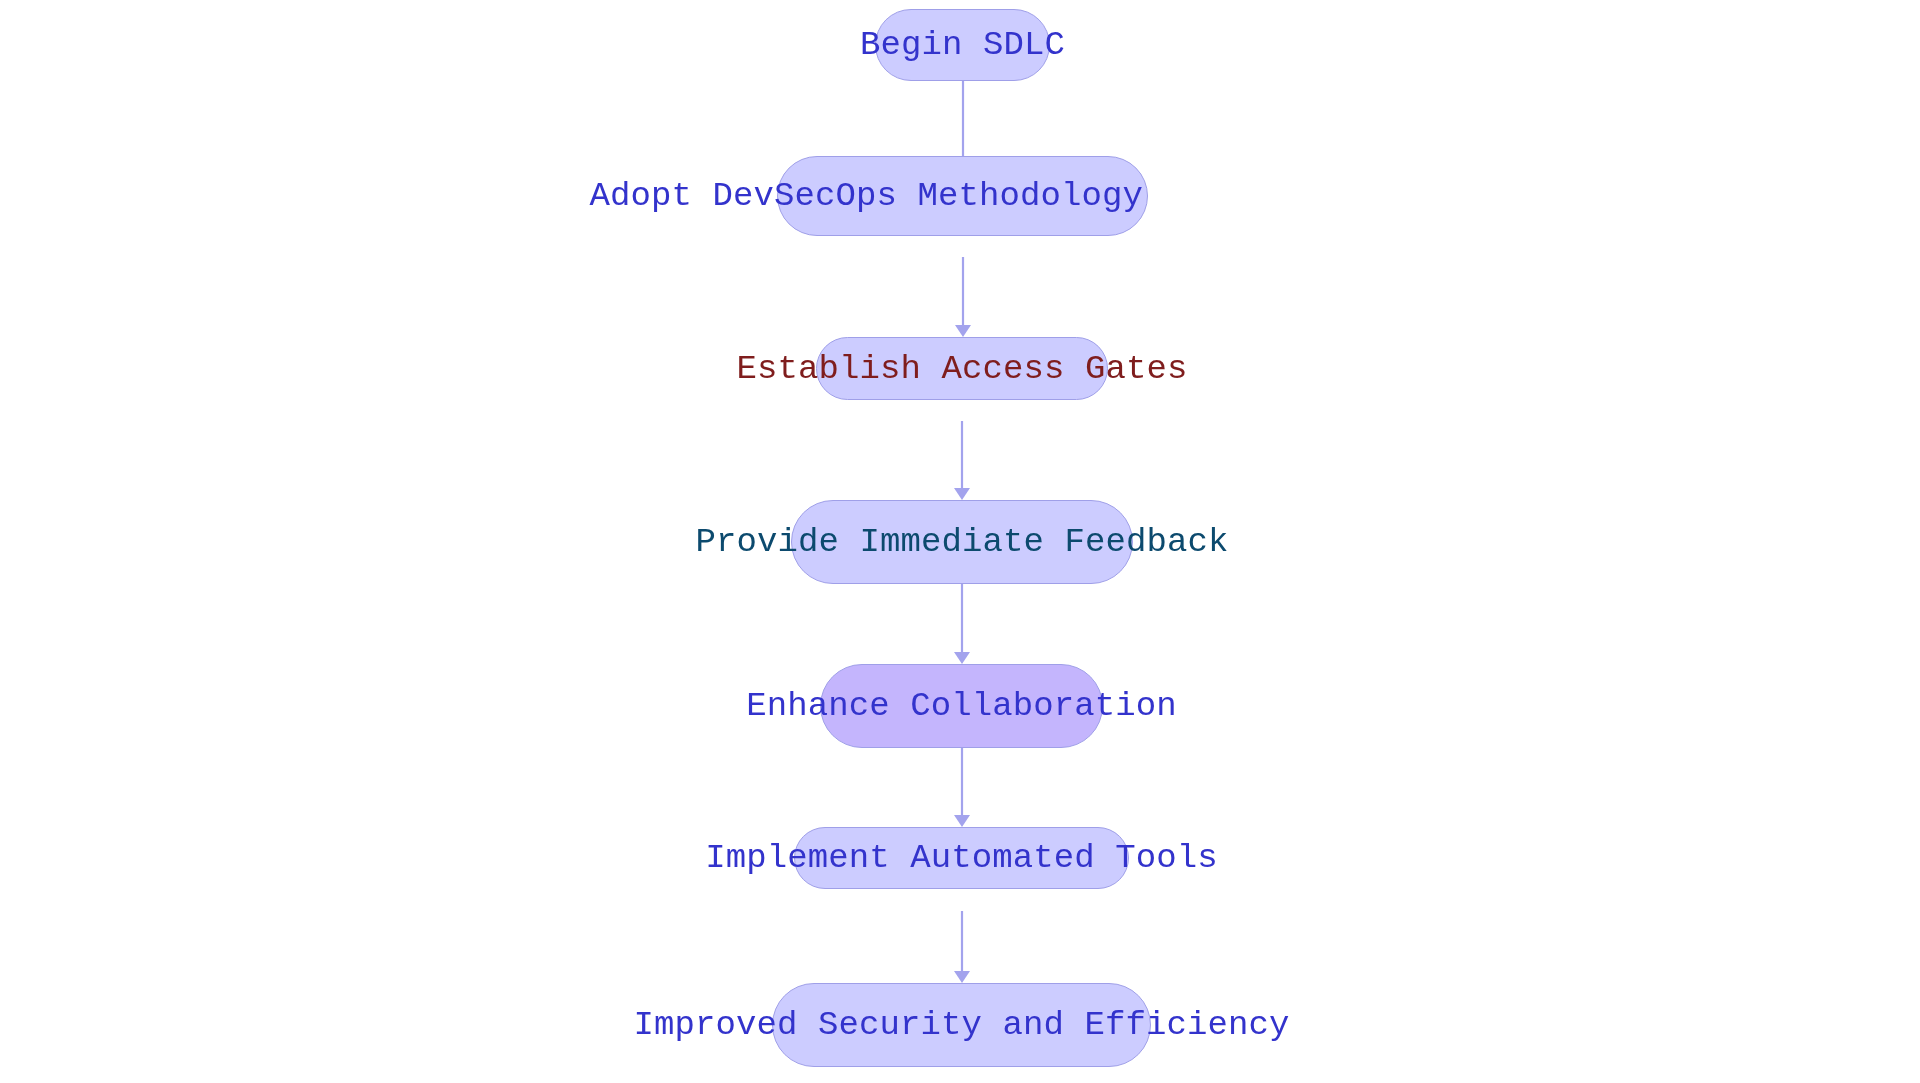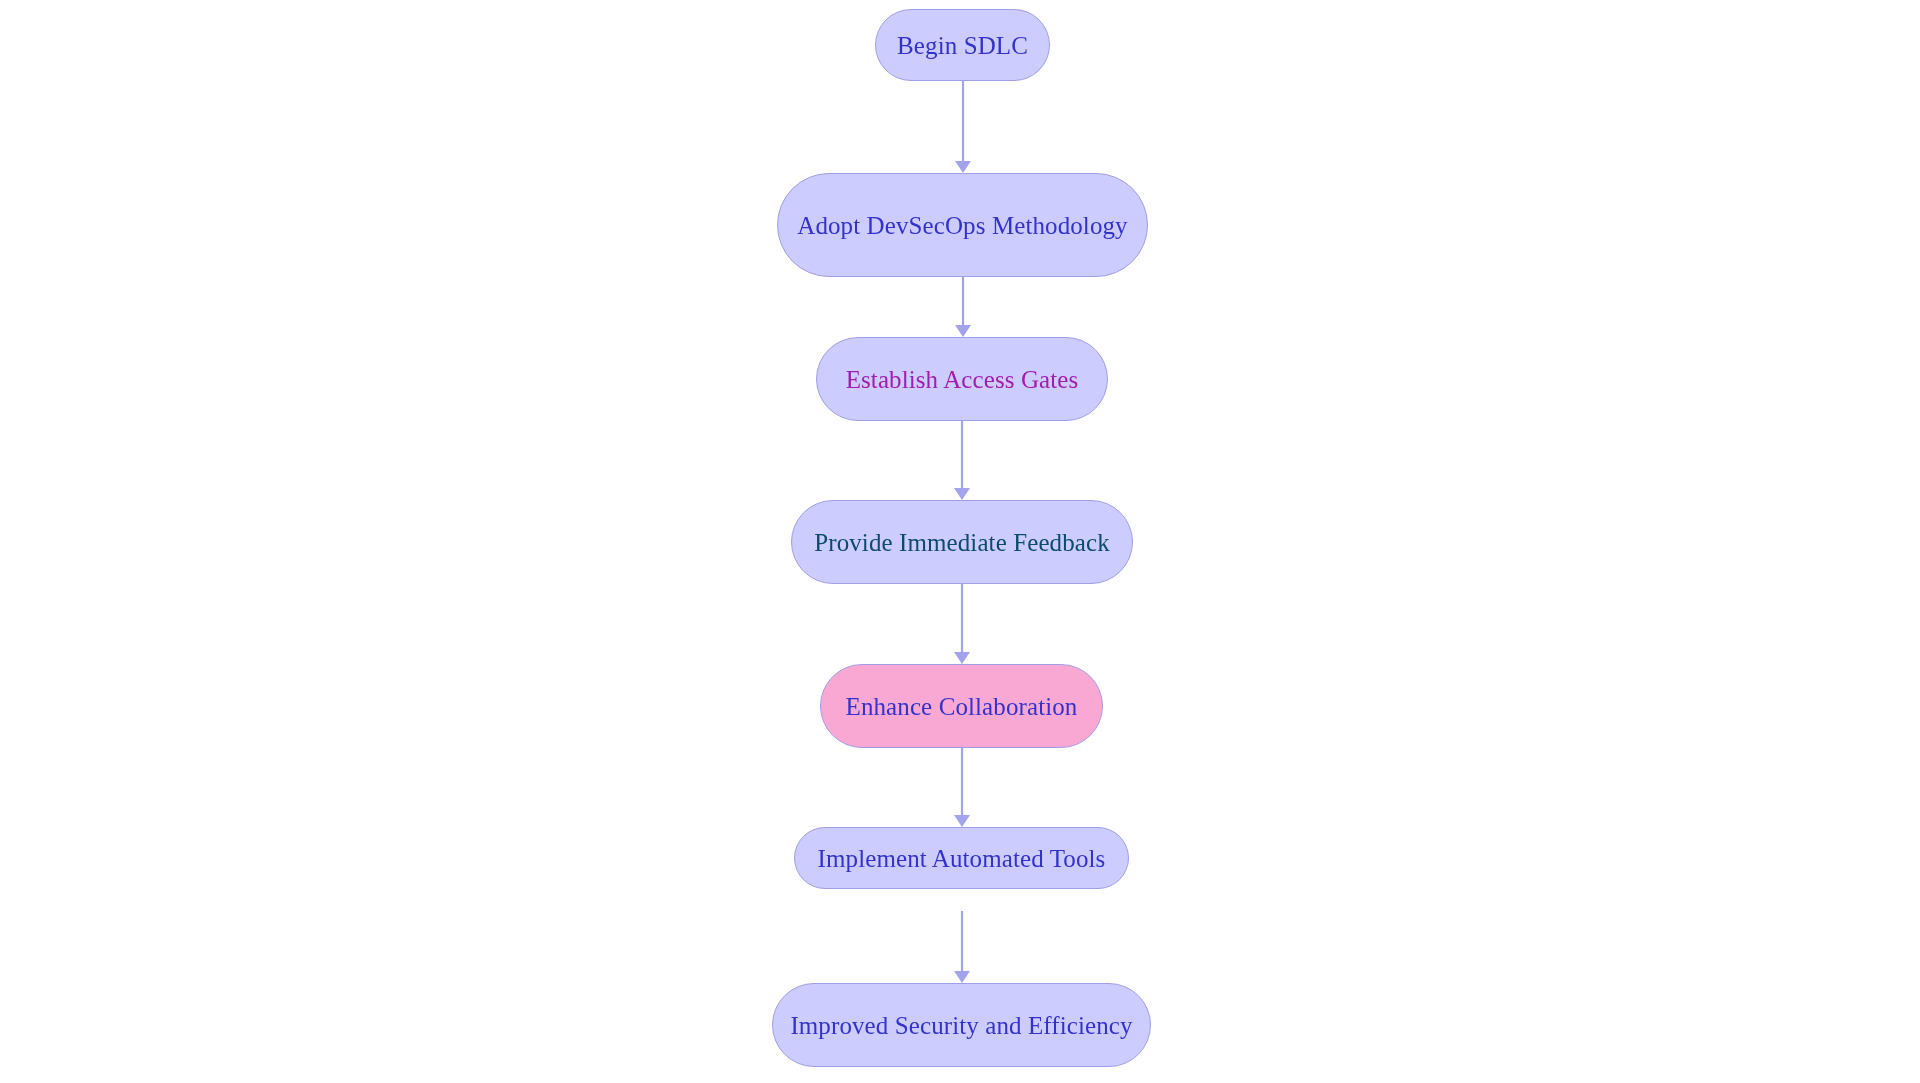--- a/index.html
+++ b/index.html
@@ -25,22 +25,22 @@
   .flow-node {
     position: absolute;
     box-sizing: border-box;
     display: flex;
     align-items: center;
     justify-content: center;
     background: #ccccff;
     border: 1px solid #9f9fe8;
     border-radius: 999px;
     color: #3333cc;
-    font-family: Liberation Serif, serif;
-    font-size: 25px;
+    font-family: Liberation Mono, monospace;
+    font-size: 34px;
     font-weight: 400;
     letter-spacing: 0.1px;
     line-height: 1;
     white-space: nowrap;
     user-select: none;
   }
 
   .flow-node .node-label {
     display: block;
     padding: 0 4px;
@@ -94,30 +94,30 @@
         <svg width="24" height="72">
           <line x1="12" y1="0" x2="12" y2="60" stroke="#a3a3ed" stroke-width="2.2"></line>
           <polygon points="4,60 20,60 12,72" fill="#a3a3ed"></polygon>
         </svg>
       </div>
     </div>
   <div id="node-layer">
       <div class="flow-node" style="left: 875px; top: 9px; width: 175px; height: 72px; background: rgb(204, 204, 255); border-color: rgb(159, 159, 232); color: rgb(51, 51, 204);">
         <span class="node-label">Begin SDLC</span>
       </div>
-      <div class="flow-node" style="left: 777px; top: 173px; width: 371px; height: 104px; background: rgb(204, 204, 255); border-color: rgb(159, 159, 232); color: rgb(51, 51, 204);">
+      <div class="flow-node" style="left: 777px; top: 156px; width: 371px; height: 80px; background: rgb(204, 204, 255); border-color: rgb(159, 159, 232); color: rgb(51, 51, 204); justify-content: flex-end;">
         <span class="node-label">Adopt DevSecOps Methodology</span>
       </div>
-      <div class="flow-node" style="left: 816px; top: 337px; width: 292px; height: 84px; background: rgb(204, 204, 255); border-color: rgb(159, 159, 232); color: #a21caf;">
+      <div class="flow-node" style="left: 816px; top: 337px; width: 292px; height: 63px; background: rgb(204, 204, 255); border-color: rgb(159, 159, 232); color: #7f1d1d;">
         <span class="node-label">Establish Access Gates</span>
       </div>
       <div class="flow-node" style="left: 791px; top: 500px; width: 342px; height: 84px; background: rgb(204, 204, 255); border-color: rgb(159, 159, 232); color: #0c4a6e;">
         <span class="node-label">Provide Immediate Feedback</span>
       </div>
-      <div class="flow-node" style="left: 820px; top: 664px; width: 283px; height: 84px; background: #f9a8d4; border-color: rgb(159, 159, 232); color: rgb(51, 51, 204);">
+      <div class="flow-node" style="left: 820px; top: 664px; width: 283px; height: 84px; background: #c4b5fd; border-color: rgb(159, 159, 232); color: rgb(51, 51, 204);">
         <span class="node-label">Enhance Collaboration</span>
       </div>
       <div class="flow-node" style="left: 794px; top: 827px; width: 335px; height: 62px; background: rgb(204, 204, 255); border-color: rgb(159, 159, 232); color: rgb(51, 51, 204);">
         <span class="node-label">Implement Automated Tools</span>
       </div>
       <div class="flow-node" style="left: 772px; top: 983px; width: 379px; height: 84px; background: rgb(204, 204, 255); border-color: rgb(159, 159, 232); color: rgb(51, 51, 204); align-items: center;">
         <span class="node-label">Improved Security and Efficiency</span>
       </div>
     </div>
 </div>

